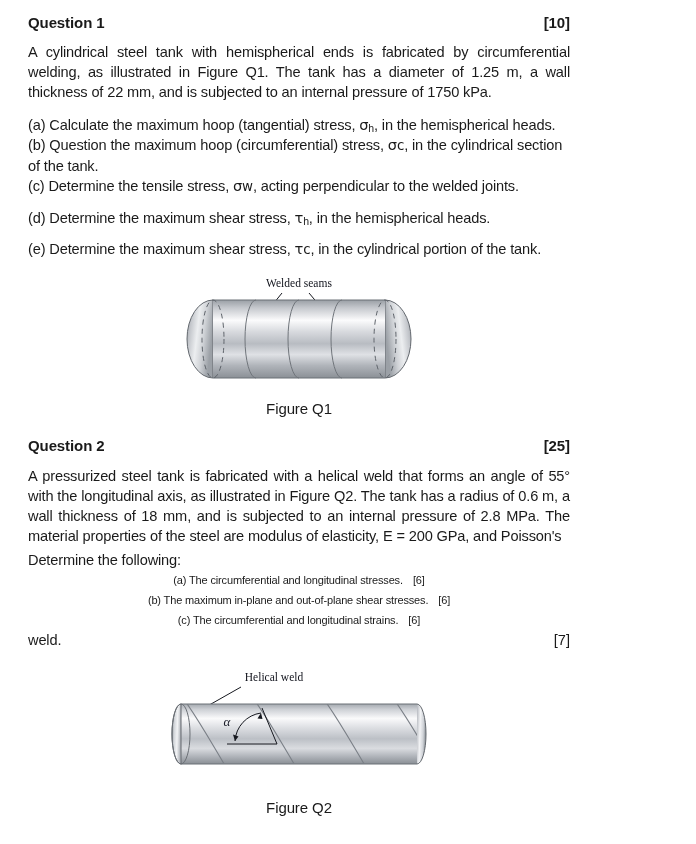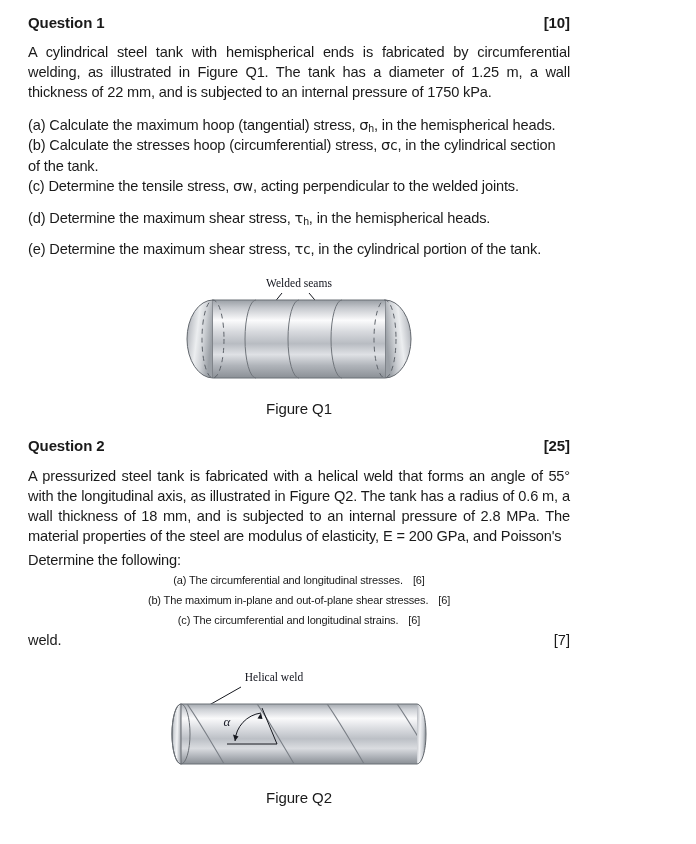--- a/index.html
+++ b/index.html
@@ -133,21 +133,21 @@
     <div class="q-head">
       <span>Question 1</span>
       <span class="marks">[10]</span>
     </div>
 
     <p class="para">A cylindrical steel tank with hemispherical ends is fabricated by circumferential welding, as illustrated in Figure Q1. The tank has a diameter of 1.25 m, a wall thickness of 22 mm, and is subjected to an internal pressure of 1750 kPa.</p>
 
     <div class="sub-list">
       <div class="sub-item"><span>(a) Calculate the maximum hoop (tangential) stress, </span><span class="sym">σ</span><sub>h</sub><span>, in the hemispherical heads.</span></div>
 
-      <div class="sub-item"><span>(b) Calculate the stresses hoop (circumferential) stress, </span><span class="sym">σ</span><span class="symc">c</span><span>, in the cylindrical section of the tank.</span></div>
+      <div class="sub-item"><span>(b) Question the maximum hoop (circumferential) stress, </span><span class="sym">σ</span><span class="symc">c</span><span>, in the cylindrical section of the tank.</span></div>
 
       <div class="sub-item"><span>(c) Determine the tensile stress, </span><span class="sym">σ</span><span class="symc">w</span><span>, acting perpendicular to the welded joints.</span></div>
 
       <div class="sub-item spaced"><span>(d) Determine the maximum shear stress, </span><span class="sym">τ</span><sub>h</sub><span>, in the hemispherical heads.</span></div>
 
       <div class="sub-item spaced"><span>(e) Determine the maximum shear stress, </span><span class="sym">τ</span><span class="symc">c</span><span>, in the cylindrical portion of the tank.</span></div>
     </div>
 
     <div class="figblock" style="margin-top:14px;">
       <svg class="svgfig" width="300" height="120" viewBox="0 0 300 120">
@@ -292,17 +292,17 @@
 
         <g>
           <line x1="78" y1="76" x2="128" y2="76" stroke="#16181f" stroke-width="1"></line>
           <line x1="128" y1="76" x2="113" y2="40" stroke="#16181f" stroke-width="1"></line>
           <path d="M112,45 A30,30 0 0 0 86,73" fill="none" stroke="#16181f" stroke-width="1"></path>
           <polygon points="112,45 108.5,50.5 113.5,51" fill="#16181f"></polygon>
           <polygon points="86,73 84,66.5 89.5,68.5" fill="#16181f"></polygon>
           <text class="alpha" x="78" y="58" text-anchor="middle">α</text>
         </g>
       </svg>
-      <div class="figcap" style="margin-top:6px;">Figure Q2</div>
+      <div class="figcap" style="margin-top:16px;">Figure Q2</div>
     </div>
 
   </div>
 </div>
 
 </body></html>

